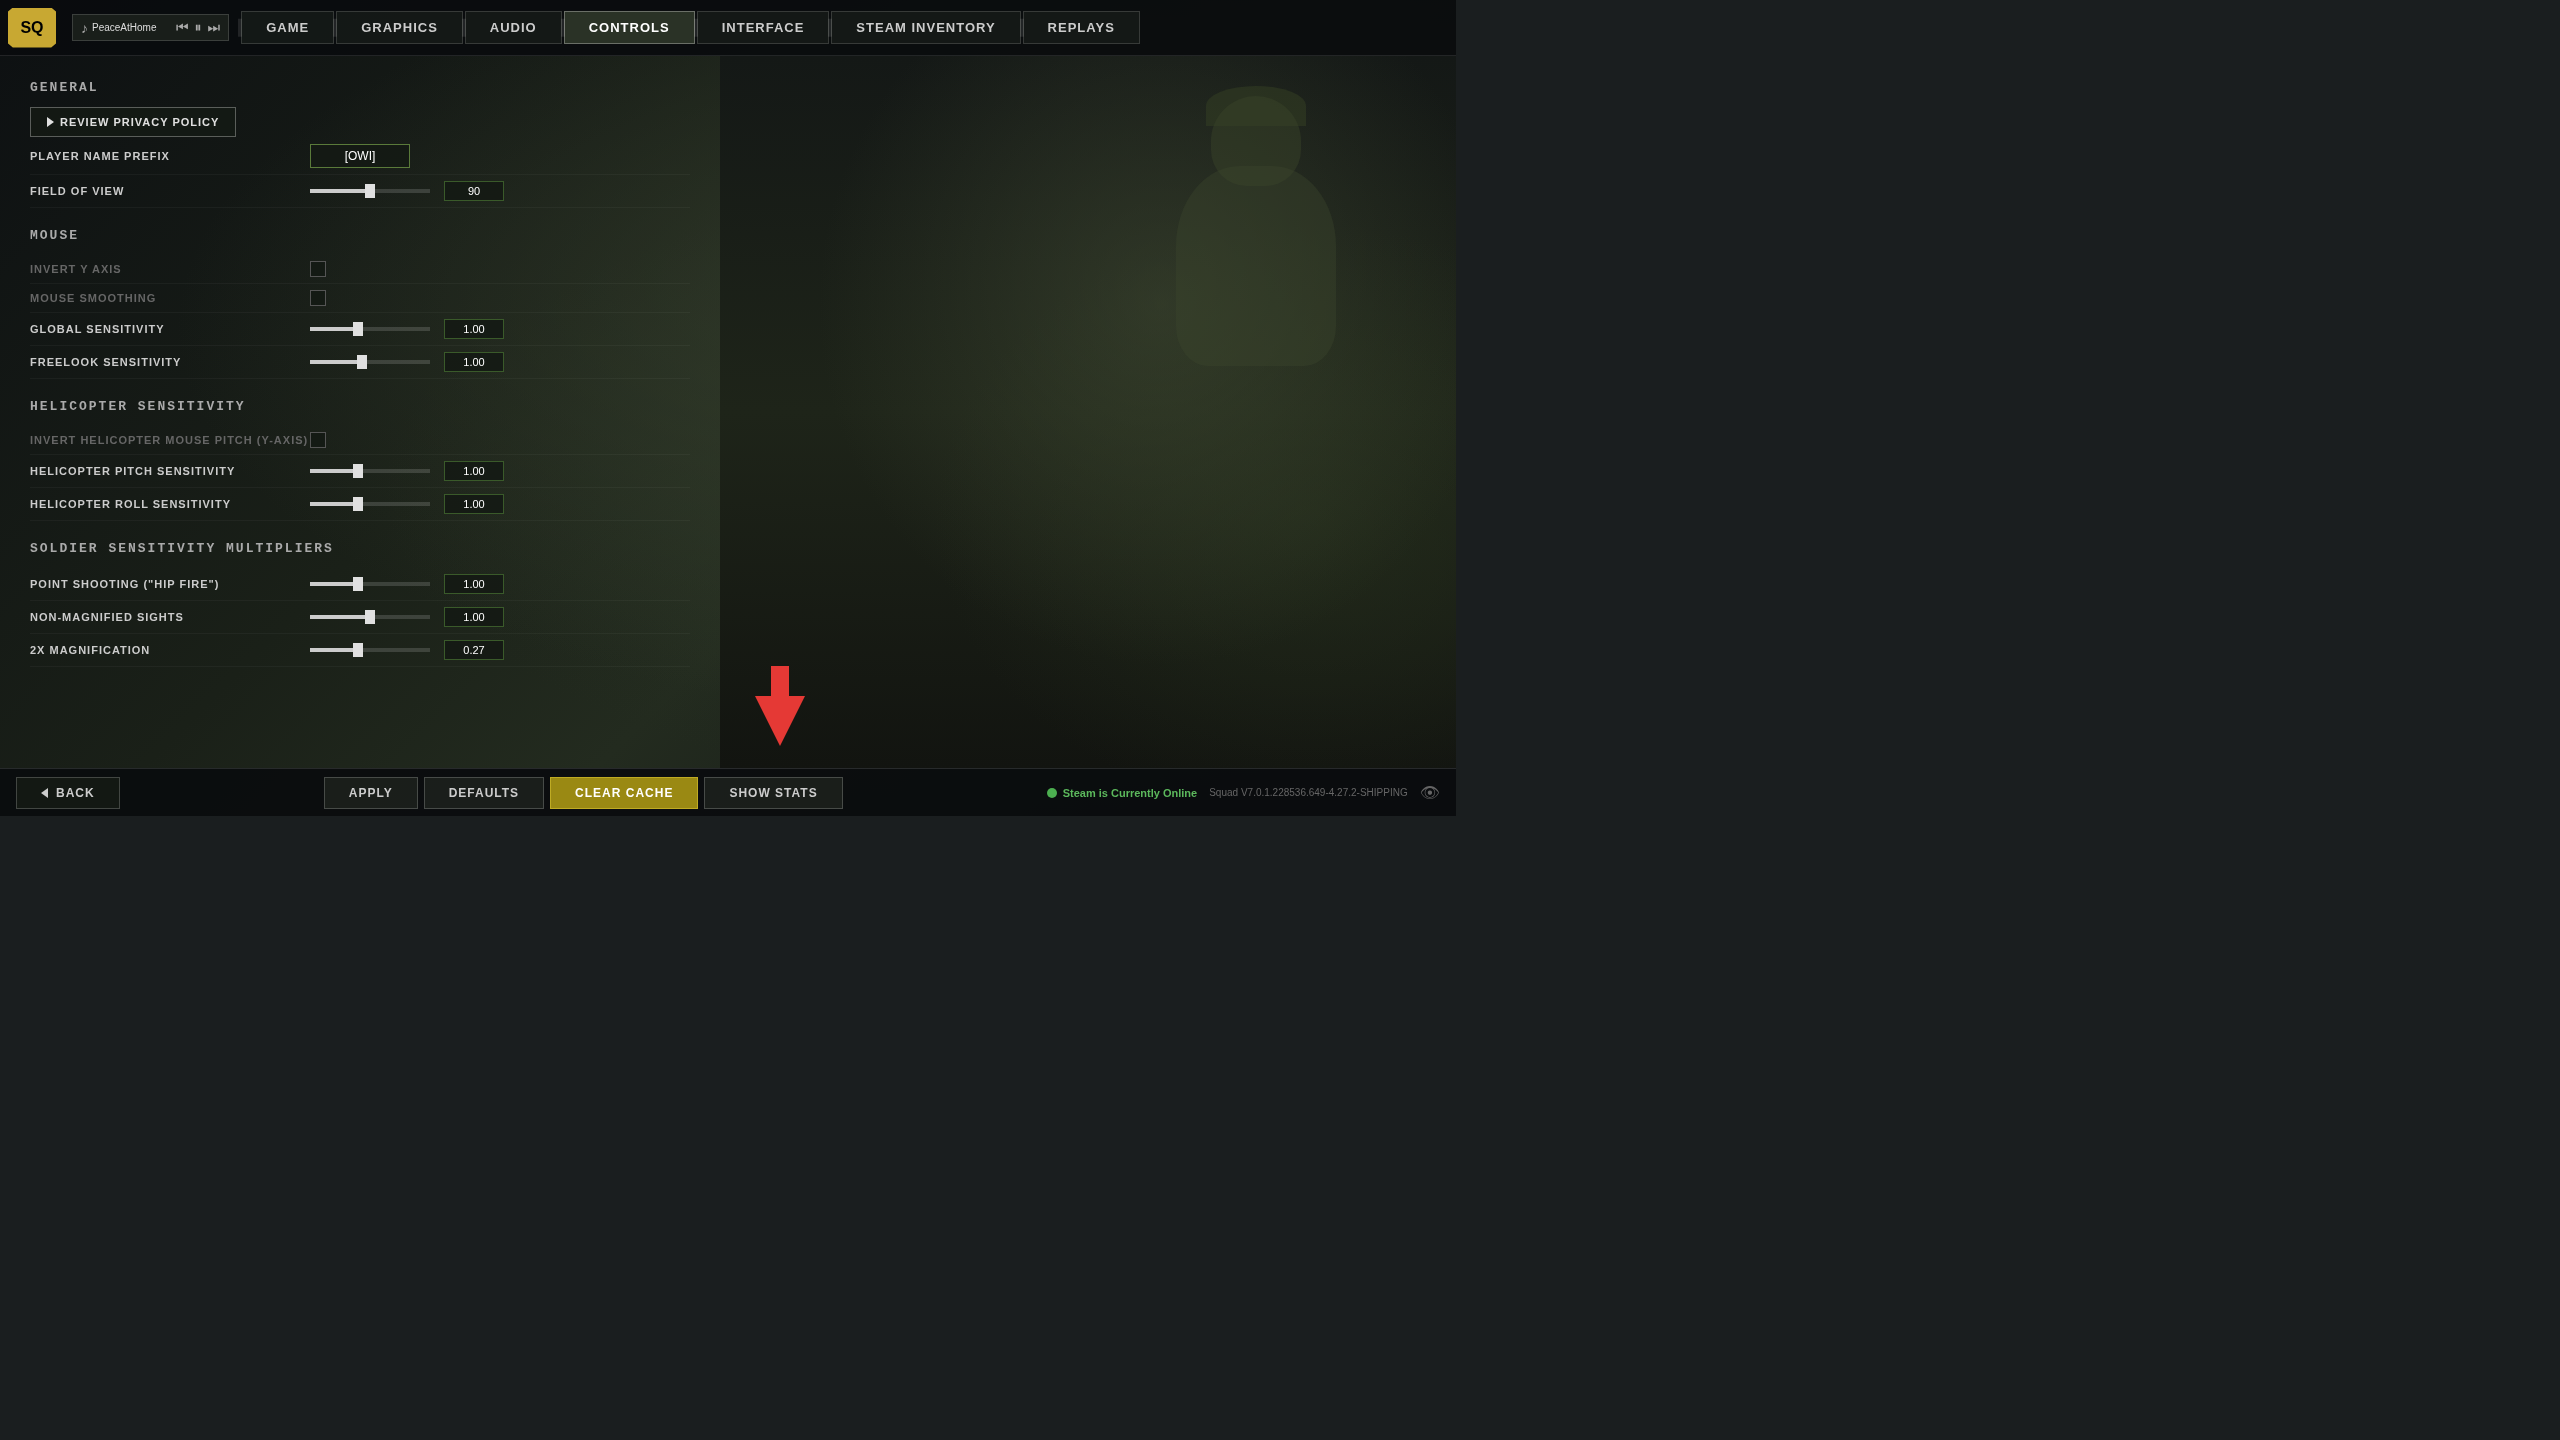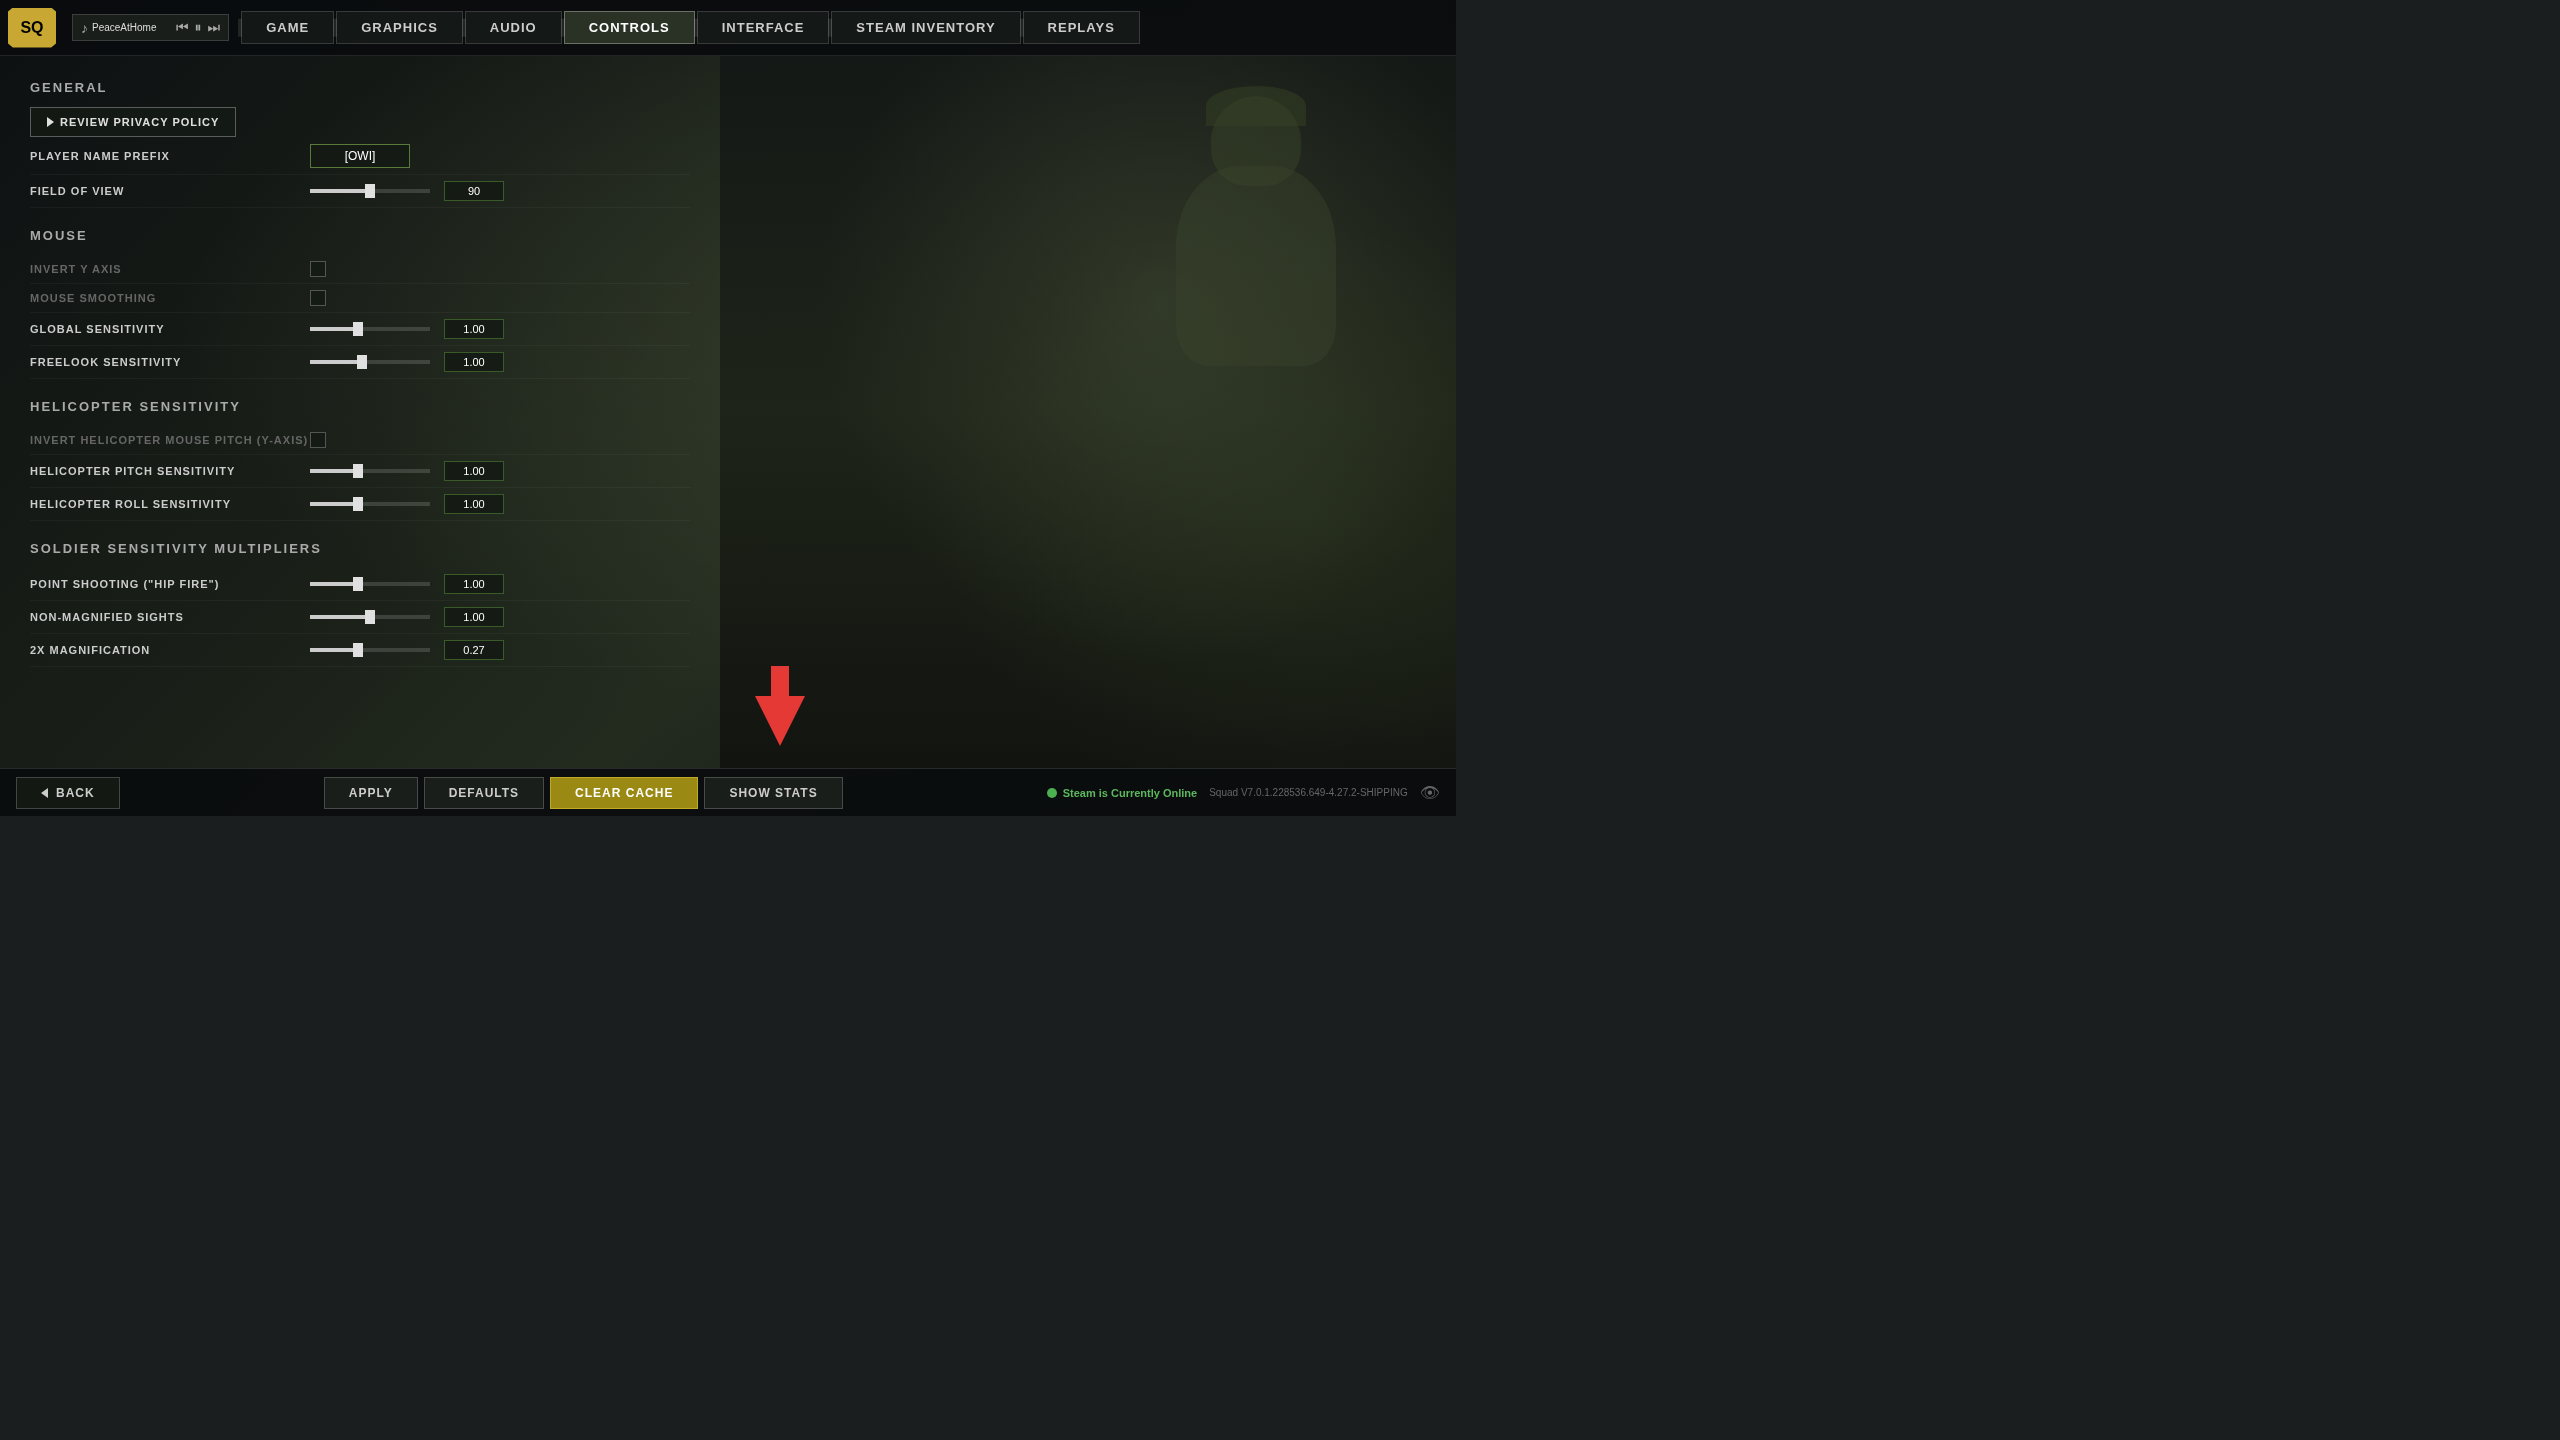--- a/index.html
+++ b/index.html
@@ -171,20 +171,21 @@
 
     
     .section-header {
       font-size: 13px;
       font-weight: 700;
       letter-spacing: 2px;
       color: #aaa;
       margin-bottom: 12px;
       margin-top: 4px;
       text-transform: uppercase;
+      font-family: Liberation Mono, monospace;
     }
 
     
     .setting-row {
       display: flex;
       align-items: center;
       padding: 6px 0;
       border-bottom: 1px solid rgba(255,255,255,0.04);
     }
 

